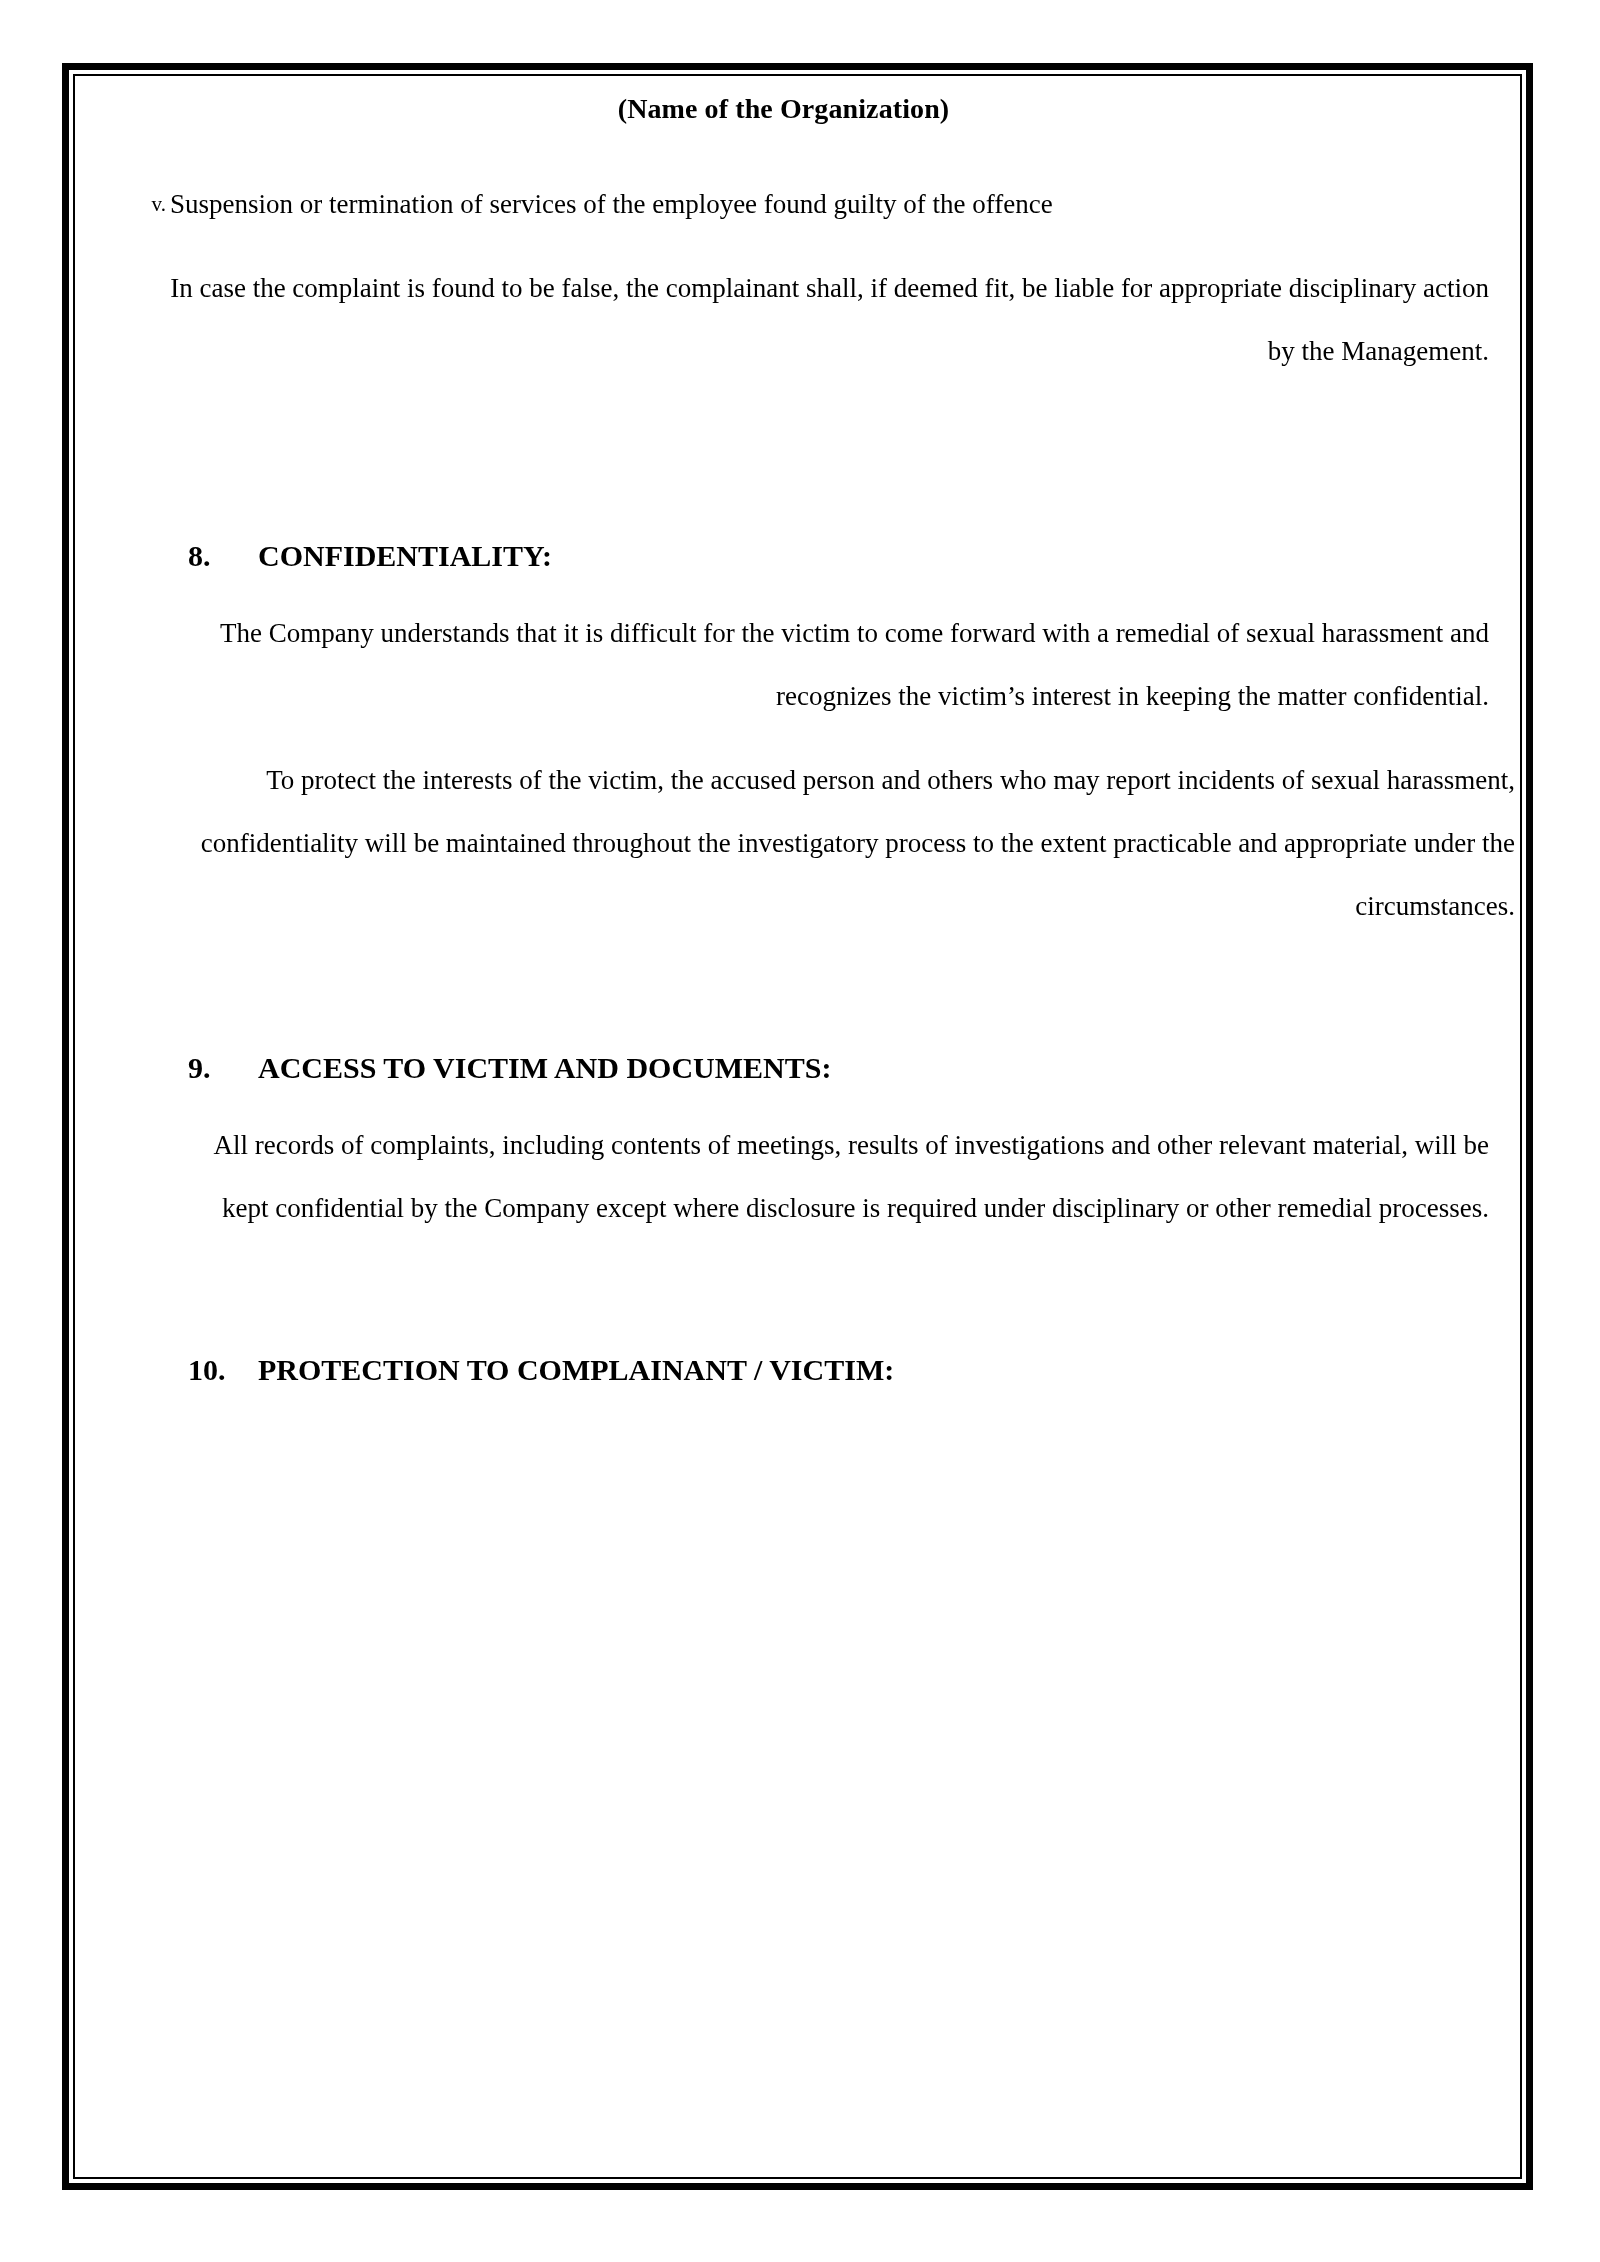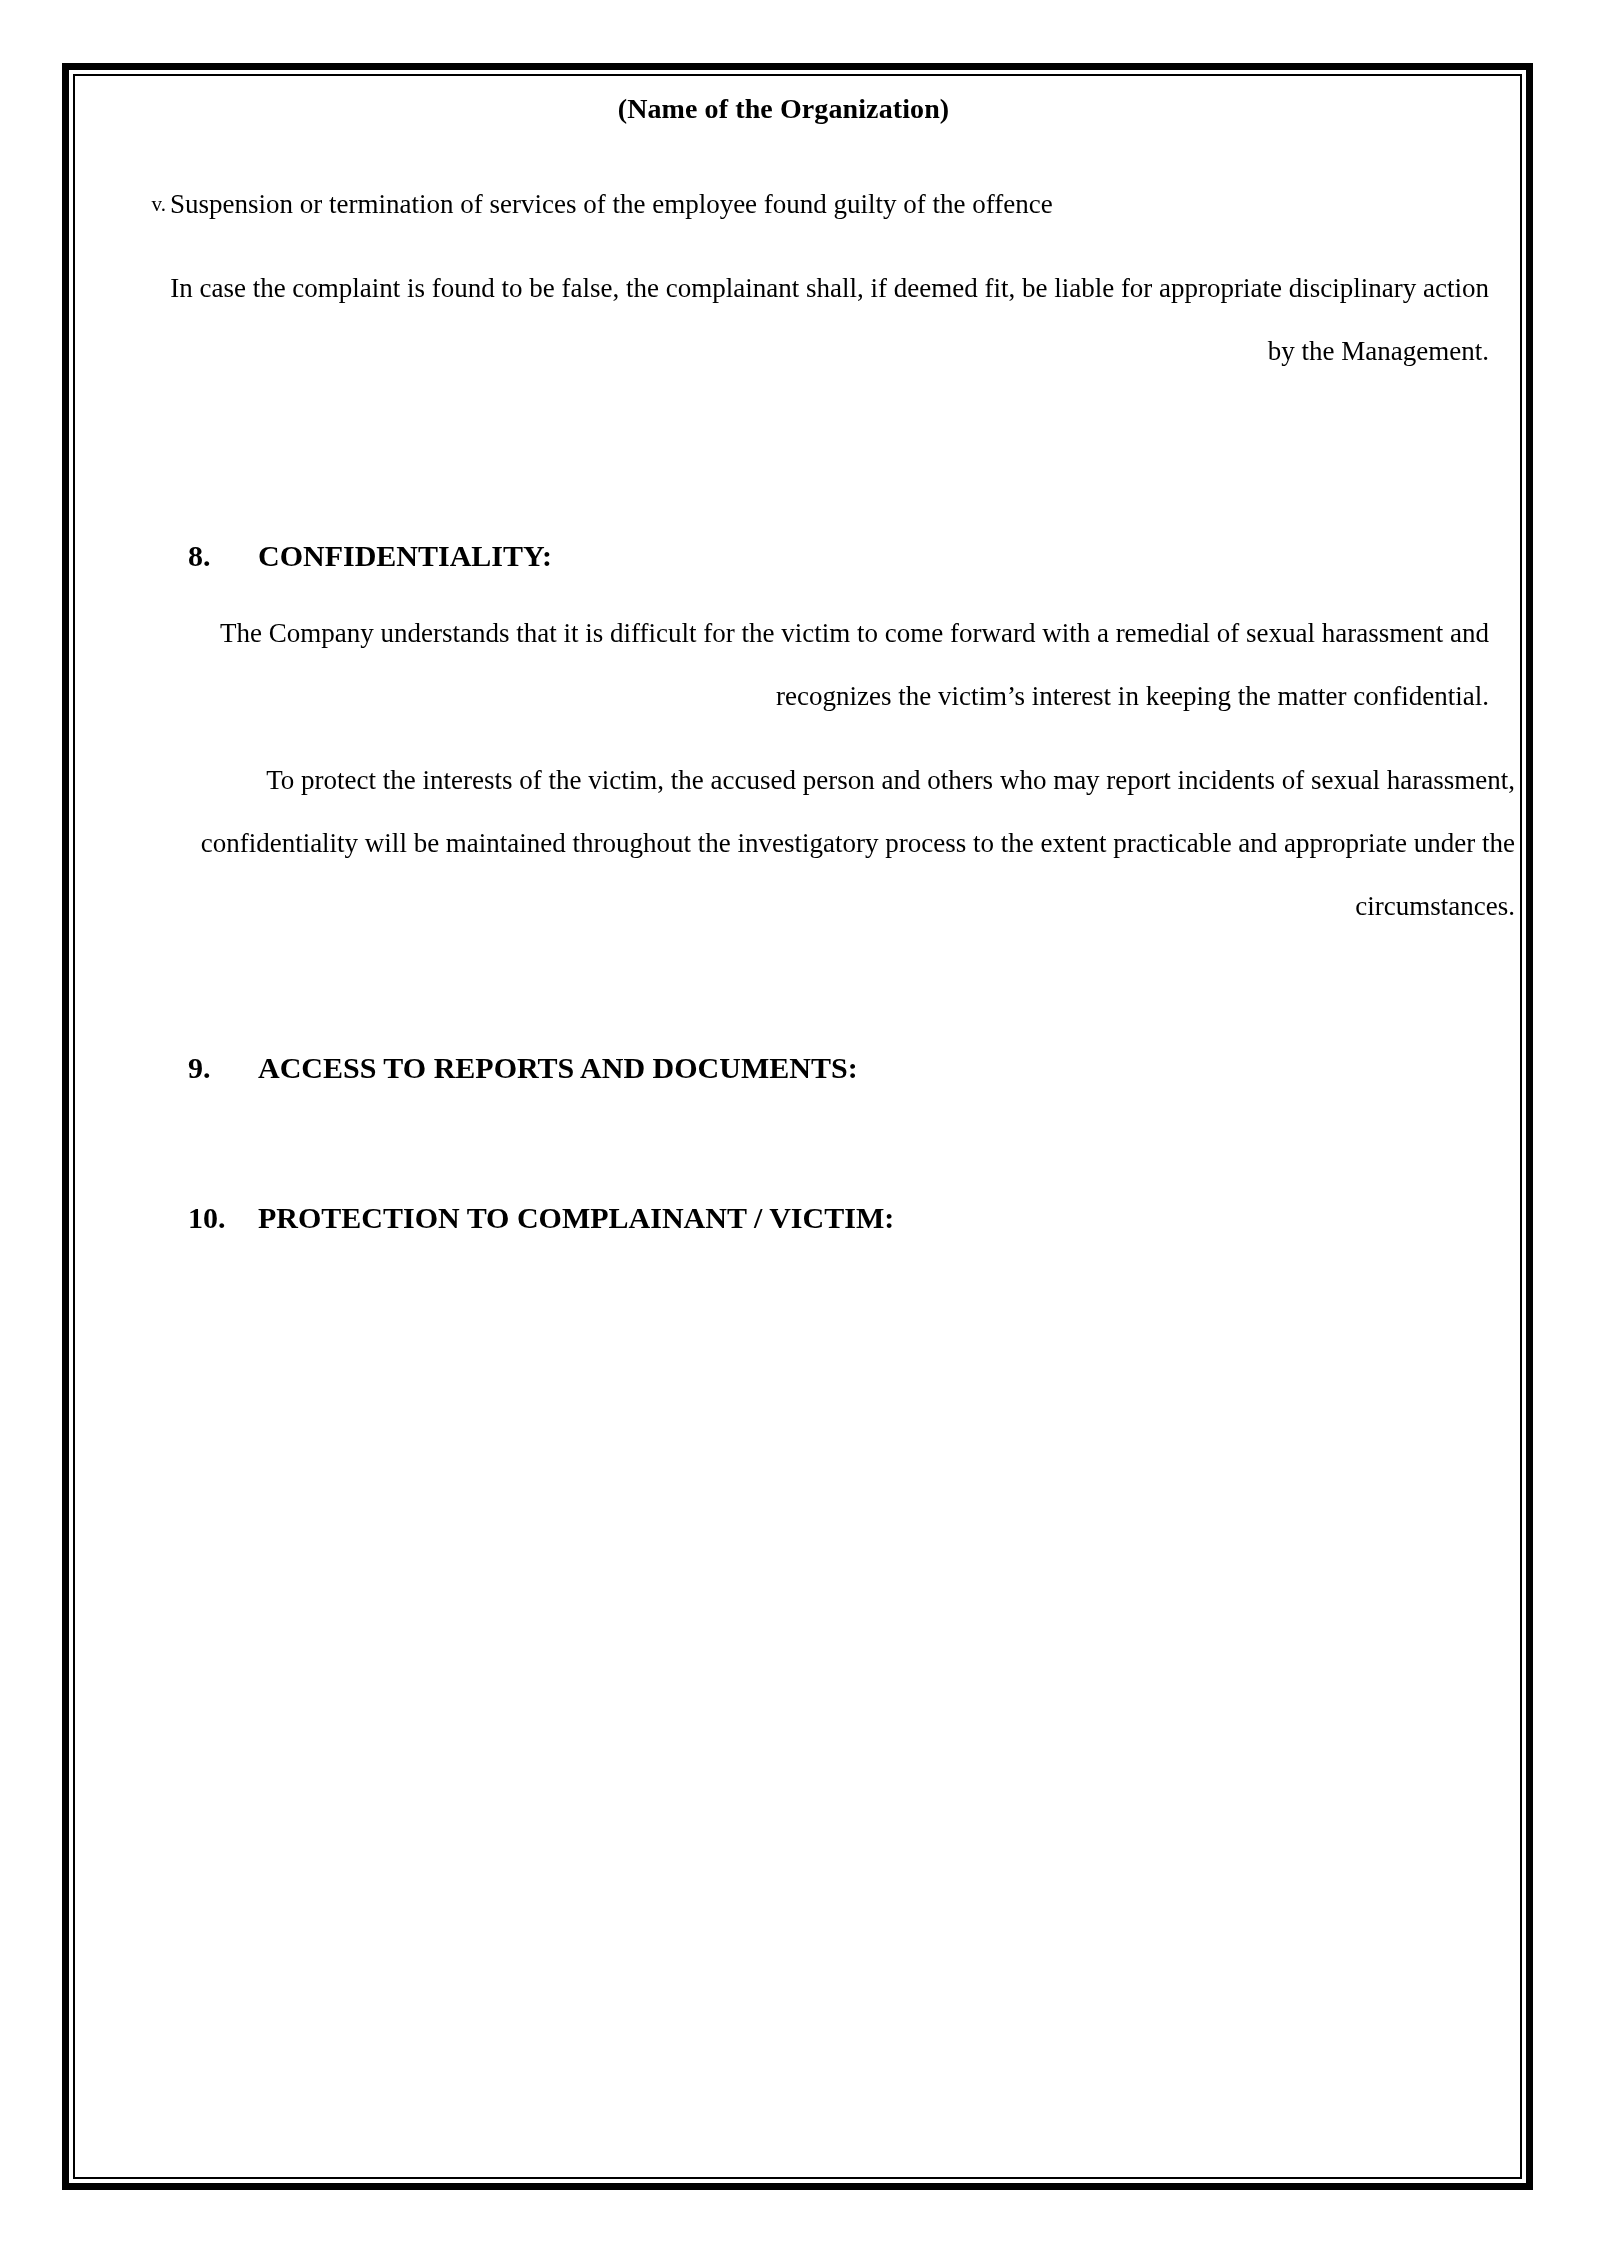--- a/index.html
+++ b/index.html
@@ -143,23 +143,24 @@
     <span class="section-num">8.</span>
     <span>CONFIDENTIALITY:</span>
   </div>
 
   <p class="body-para after-heading tight-right">The Company understands that it is difficult for the victim to come forward with a remedial of sexual harassment and recognizes the victim’s interest in keeping the matter confidential.</p>
 
   <p class="body-para para-gap">To protect the interests of the victim, the accused person and others who may report incidents of sexual harassment, confidentiality will be maintained throughout the investigatory process to the extent practicable and appropriate under the circumstances.</p>
 
   <div class="section-heading heading-gap-xl">
     <span class="section-num">9.</span>
-    <span>ACCESS TO REPORTS AND DOCUMENTS:</span>
+    <span>ACCESS TO VICTIM AND DOCUMENTS:</span>
   </div>
 
+  <p class="body-para after-heading tight-right">All records of complaints, including contents of meetings, results of investigations and other relevant material, will be kept confidential by the Company except where disclosure is required under disciplinary or other remedial processes.</p>
 
   <div class="section-heading heading-gap-xl">
     <span class="section-num">10.</span>
     <span>PROTECTION TO COMPLAINANT / VICTIM:</span>
   </div>
 
 
 </div>
 
 </body></html>

